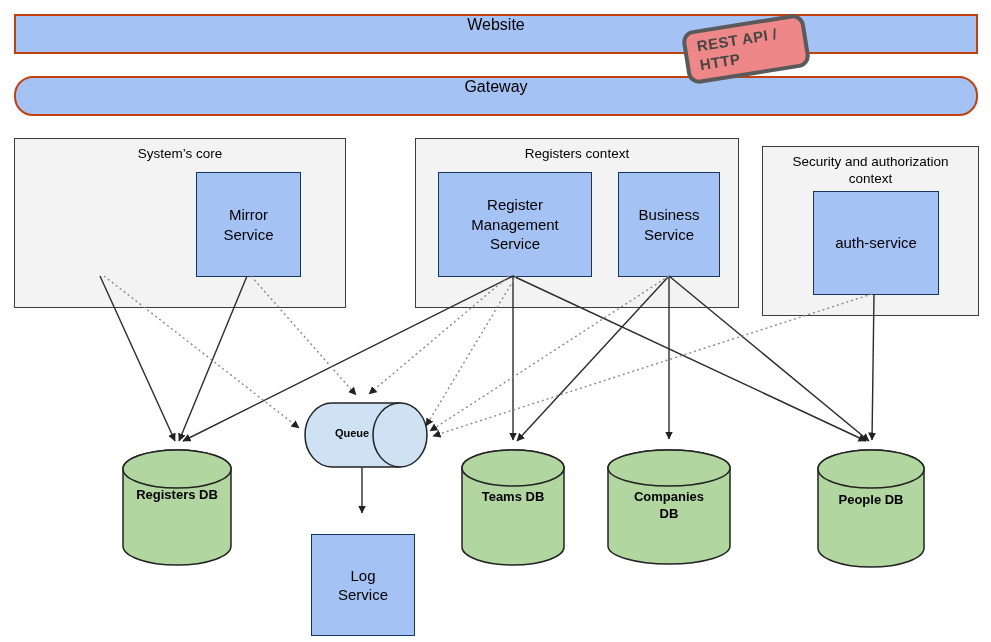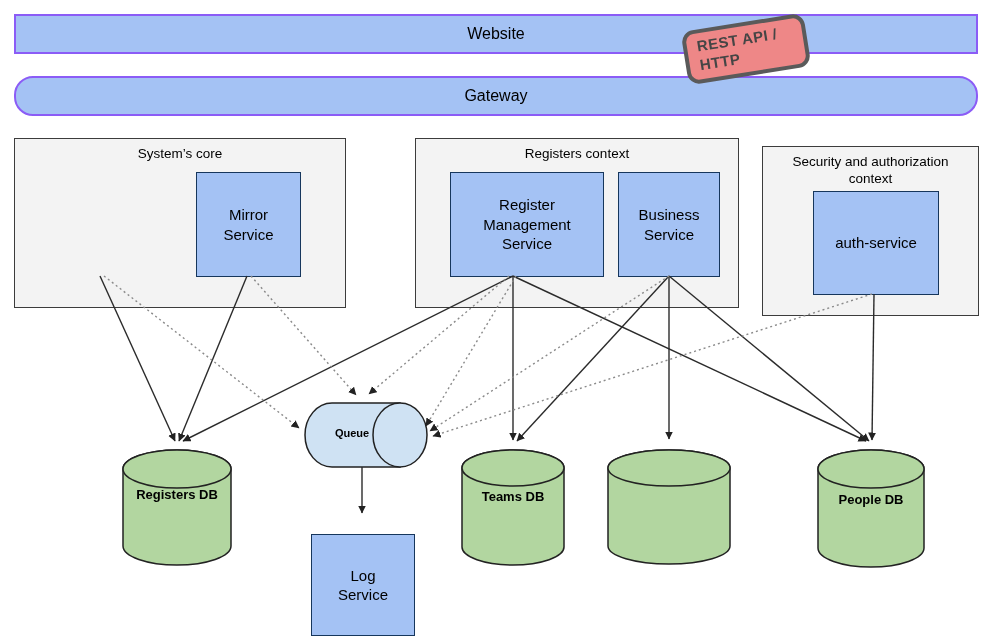--- a/index.html
+++ b/index.html
@@ -2,22 +2,22 @@
 <html><head>
 <meta charset="utf-8">
 <style>
   html,body{margin:0;padding:0;background:#ffffff;}
   .stage{
     position:relative;width:991px;height:642px;background:#ffffff;overflow:hidden;
     font-family:"Liberation Sans","DejaVu Sans",sans-serif;color:#000;
   }
   .bar{
     position:absolute;left:14px;width:960px;height:36px;
-    background:#a4c2f4;border:2px solid #8b5cf6;
-    display:flex;align-items:center;justify-content:center;
+    background:#a4c2f4;border:2px solid #c2410c;
+    display:flex;align-items:flex-start;justify-content:center;
     font-size:16px;
   }
   .ctx{
     position:absolute;background:#f3f3f3;border:1.5px solid #3c3c3c;
   }
   .ctx-title{
     position:absolute;top:7px;left:0;right:0;text-align:center;
     font-size:13.5px;line-height:1.25;
   }
   .node{
@@ -63,21 +63,21 @@
   <div class="ctx" style="left:14px;top:138px;width:330px;height:168px;">
     <div class="ctx-title">System’s core</div>
   </div>
   <div class="node" style="left:196px;top:172px;width:103px;height:103px;">
     <div class="inner" style="max-width:92px;">Mirror Service</div>
   </div>
 
   <div class="ctx" style="left:415px;top:138px;width:322px;height:168px;">
     <div class="ctx-title">Registers context</div>
   </div>
-  <div class="node" style="left:450px;top:172px;width:152px;height:103px;">
+  <div class="node" style="left:438px;top:172px;width:152px;height:103px;">
     <div class="inner" style="max-width:112px;">Register Management Service</div>
   </div>
   <div class="node" style="left:618px;top:172px;width:100px;height:103px;">
     <div class="inner" style="max-width:80px;">Business Service</div>
   </div>
 
   <div class="ctx" style="left:762px;top:146px;width:215px;height:168px;">
     <div class="ctx-title" style="padding:0 14px;">Security and authorization context</div>
   </div>
   <div class="node" style="left:813px;top:191px;width:124px;height:102px;">
@@ -136,15 +136,16 @@
     <line class="dotted-edge" marker-end="url(#arw)" x1="251" y1="276" x2="356" y2="395"></line>
     <line class="dotted-edge" marker-end="url(#arw)" x1="509" y1="276" x2="369" y2="394"></line>
     <line class="dotted-edge" marker-end="url(#arw)" x1="516" y1="276" x2="426" y2="426"></line>
     <line class="dotted-edge" marker-end="url(#arw)" x1="669" y1="276" x2="430" y2="431"></line>
     <line class="dotted-edge" marker-end="url(#arw)" x1="872" y1="294" x2="433" y2="436"></line>
   </svg>
 
   <div class="queue-label">Queue</div>
   <div class="cyl-label" style="left:132px;top:487px;width:90px;">Registers DB</div>
   <div class="cyl-label" style="left:473px;top:489px;width:80px;">Teams DB</div>
+  <div class="cyl-label" style="left:624px;top:489px;width:90px;">Companies DB</div>
   <div class="cyl-label" style="left:831px;top:492px;width:80px;">People DB</div>
 
 </div>
 
 </body></html>

